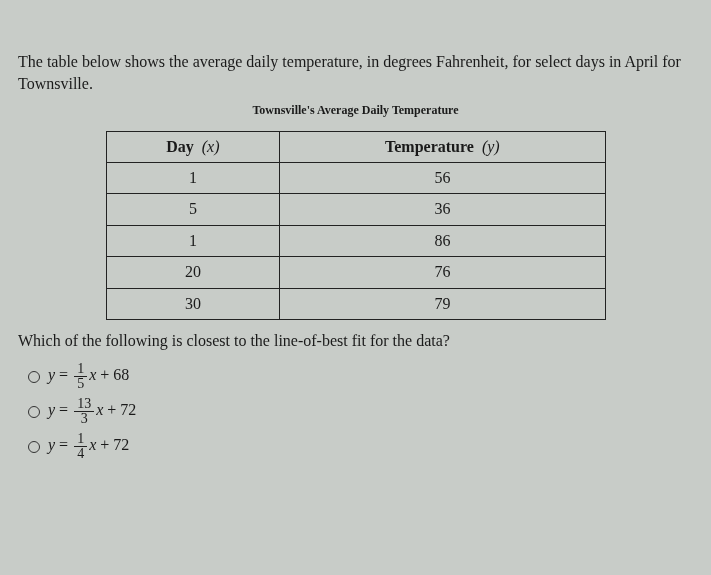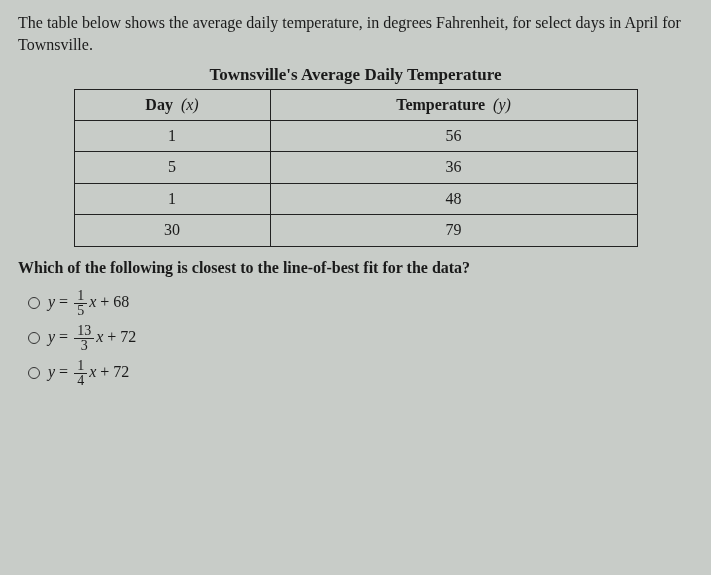--- a/index.html
+++ b/index.html
@@ -7,46 +7,46 @@
       width: 711px;
       height: 575px;
       background: #c8ccc8;
       font-family: Georgia, 'Times New Roman', serif;
       color: #1a1a1a;
       padding: 12px 18px;
       font-size: 16px;
       line-height: 1.4;
       position: relative;
     }
-    .intro { margin-bottom: 6px; }
+    .intro { margin-bottom: 6px; margin-top: 39px; }
     .table-title {
       text-align: center;
       font-weight: bold;
-      font-size: 17px;
-      margin-bottom: 2px;
+      font-size: 12px;
+      margin-bottom: 12px;
     }
     table {
       border-collapse: collapse;
       margin: 0 auto;
-      width: 564px;
+      width: 500px;
       background: #c8ccc8;
     }
     th, td {
       border: 1.5px solid #222;
       padding: 4px 8px;
       text-align: center;
       font-size: 16px;
       height: 30px;
     }
     th {
       font-weight: bold;
       background: #c8ccc8;
     }
     th .ital { font-style: italic; font-weight: normal; }
-    .question { margin-top: 10px; font-weight: bold; }
+    .question { margin-top: 10px; }
     .options { margin-top: 10px; padding-left: 10px; }
     .option-row {
       display: flex;
       align-items: center;
       gap: 8px;
       margin-bottom: 6px;
     }
     .radio {
       width: 12px;
       height: 12px;
@@ -90,21 +90,25 @@
     <tr>
         <td>1</td>
         <td>56</td>
       </tr>
     <tr>
         <td>5</td>
         <td>36</td>
       </tr>
     <tr>
         <td>1</td>
-        <td>48</td>
+        <td>86</td>
+      </tr>
+    <tr>
+        <td>20</td>
+        <td>76</td>
       </tr>
     <tr>
         <td>30</td>
         <td>79</td>
       </tr>
   </tbody>
 </table>
 
 <p class="question">Which of the following is closest to the line-of-best fit for the data?</p>
 

